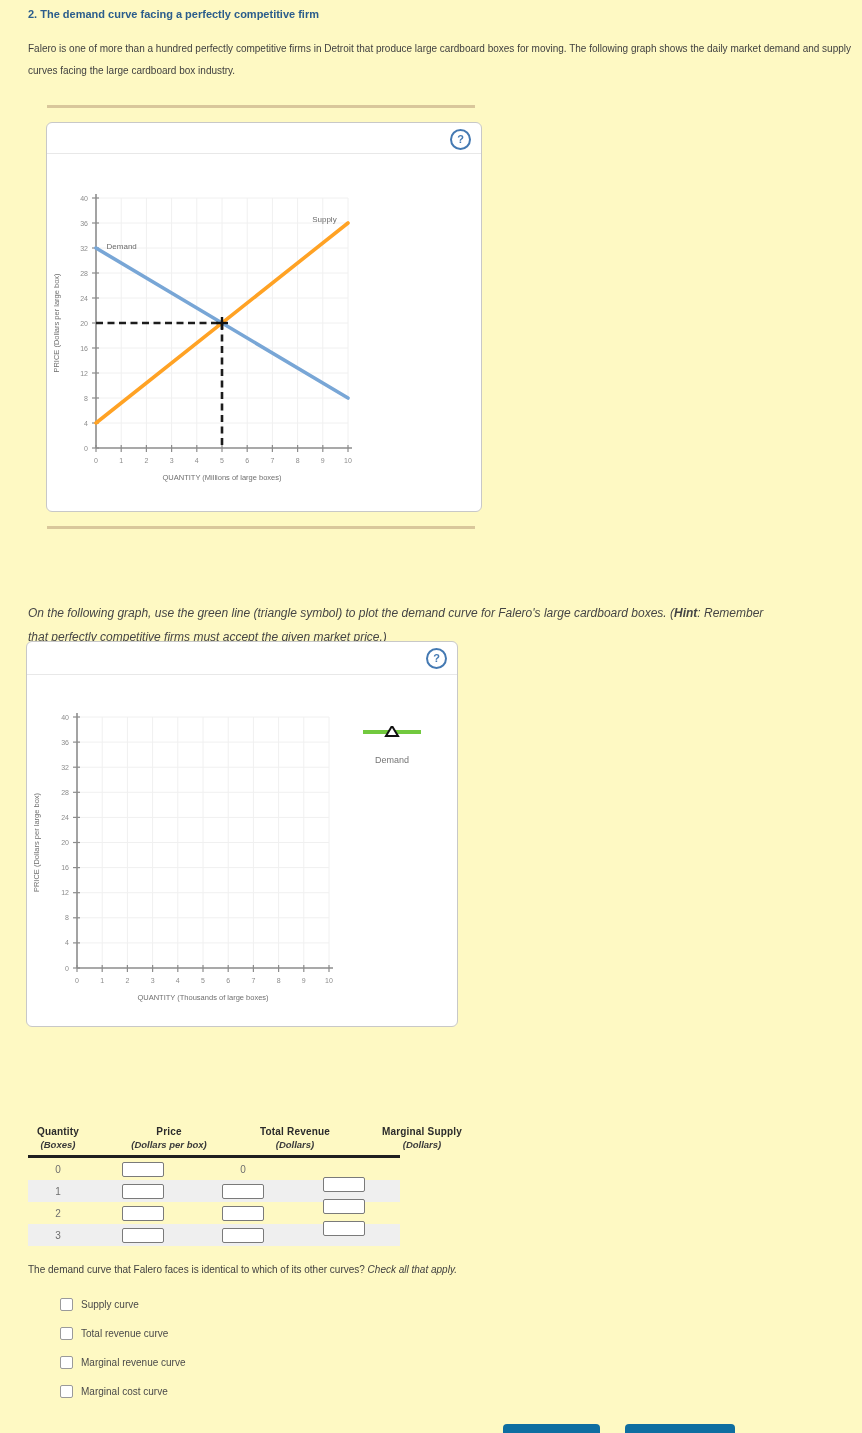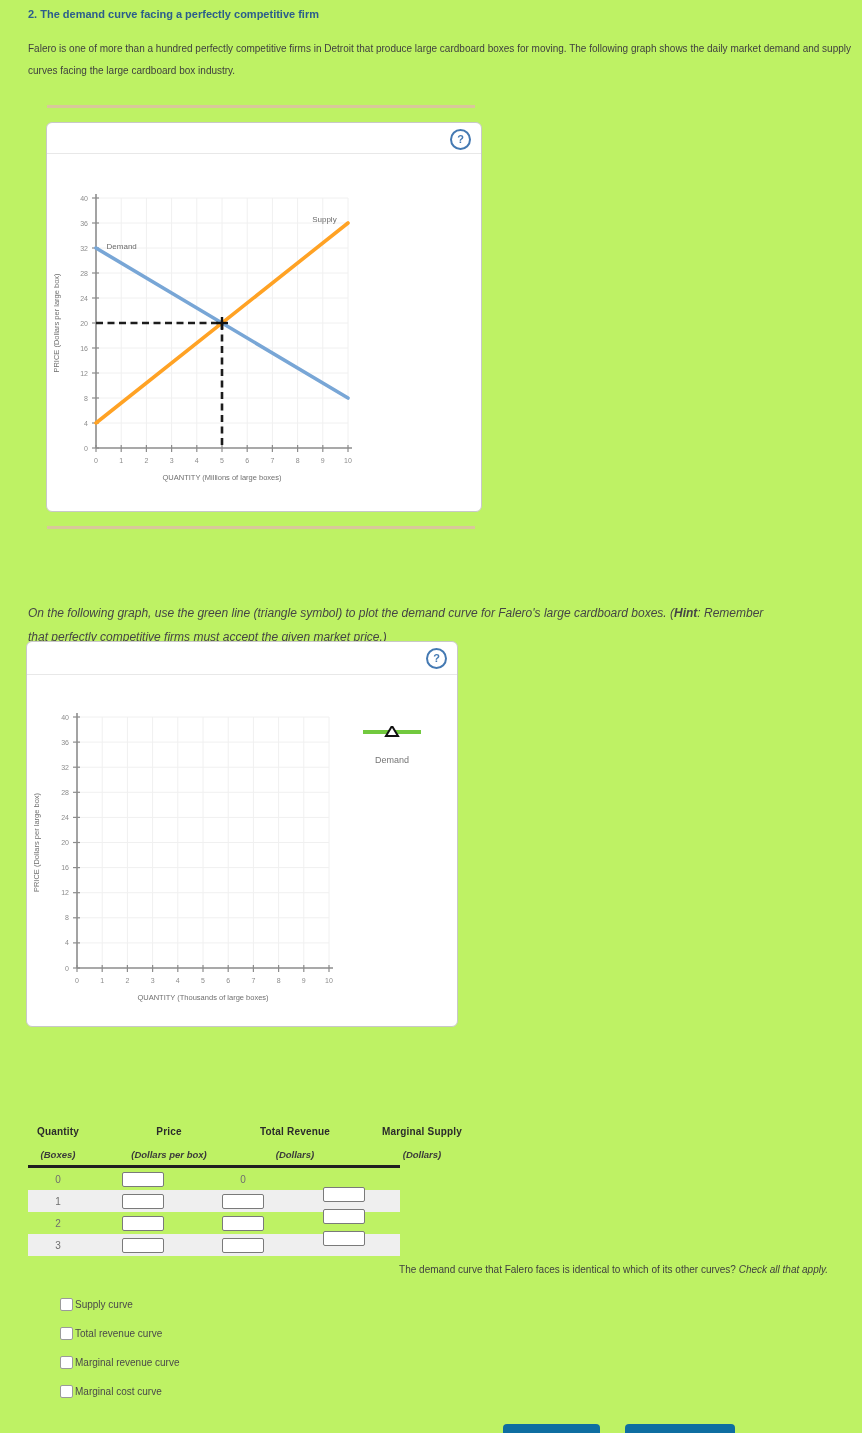--- a/index.html
+++ b/index.html
@@ -1,16 +1,16 @@
 <!DOCTYPE html>
 <html><head>
 <meta charset="utf-8">
 <style>
   html,body{margin:0;padding:0;background:#fff;}
-  #page{position:relative;width:862px;height:1433px;overflow:hidden;background:#bef264;
+  #page{position:relative;width:862px;height:1433px;overflow:hidden;background:#fef9c3;
         font-family:"Liberation Sans",sans-serif;}
   .abs{position:absolute;}
   #title{left:28px;top:8px;font-size:11px;font-weight:bold;color:#2B5D8C;}
   #intro{left:28px;top:38px;width:838px;font-size:10px;color:#3f3f3f;line-height:22px;}
   .sep{position:absolute;left:47px;width:428px;height:3px;background:#D9C79B;}
   .panel{position:absolute;background:#fff;border:1px solid #C8C8C8;border-radius:6px;}
   #panel1{left:46px;top:122px;width:434px;height:388px;}
   #panel2{left:26px;top:641px;width:430px;height:384px;}
   .panel-header{position:relative;height:30px;border-bottom:1px solid #E8E8E8;}
   #panel2 .panel-header{height:32px;}
@@ -23,29 +23,29 @@
   .series-label{font-size:8px;fill:#6b6b6b;}
   #para2{left:28px;top:559px;width:745px;font-size:12px;font-style:italic;color:#454545;line-height:24px;margin-top:42px;}
   #para2 b{font-style:italic;}
   #legend2{position:absolute;left:336px;top:82px;width:58px;cursor:grab;}
   #legend2 .lbl{margin-top:13px;text-align:center;font-size:9px;color:#757575;}
   #table-instruction{left:28px;top:1096px;width:800px;font-size:10px;font-style:italic;color:#3f3f3f;}
   #rev-table{left:28px;top:1126px;width:372px;}
   .thead{display:grid;grid-template-columns:60px 110px 90px 112px;text-align:center;
          padding-bottom:5px;border-bottom:3px solid #1f1f1f;gap:26px;}
   .h1{font-weight:bold;font-size:10px;letter-spacing:.2px;color:#2b2b2b;}
-  .h2{font-style:italic;font-weight:bold;font-size:9.5px;color:#3a3a3a;margin-top:12px;}
+  .h2{font-style:italic;font-weight:bold;font-size:9.5px;color:#3a3a3a;margin-top:2px;}
   .trow{display:grid;grid-template-columns:60px 110px 90px 112px;height:22px;align-items:center;
         justify-items:center;font-size:10px;color:#6e6e6e;}
   .trow.alt{background:#EFEFEF;}
   input.cell{width:40px;height:13px;border:1.5px solid #7a7a7a;border-radius:2px;background:#fff;padding:0;}
   .mr-wrap{position:relative;top:-7px;}
-  #question{left:28px;top:1264px;width:800px;font-size:10px;color:#3f3f3f;text-align:right;}
+  #question{left:28px;top:1264px;width:800px;font-size:10px;color:#3f3f3f;}
   #question .emph{font-style:italic;}
-  .choice{position:absolute;left:60px;display:flex;align-items:center;gap:2px;
+  .choice{position:absolute;left:60px;display:flex;align-items:center;gap:8px;
           font-size:10px;color:#4a4a4a;cursor:pointer;}
   .cbox{width:11px;height:11px;border:1.2px solid #9a9a9a;border-radius:2px;background:#fff;}
   .btn{position:absolute;top:1424px;height:20px;background:#0E6EA1;border-radius:4px;cursor:pointer;}
   #btn-left{left:503px;width:97px;}
   #btn-right{left:625px;width:110px;}
 </style>
 </head>
 <body>
 
 <div id="page">

